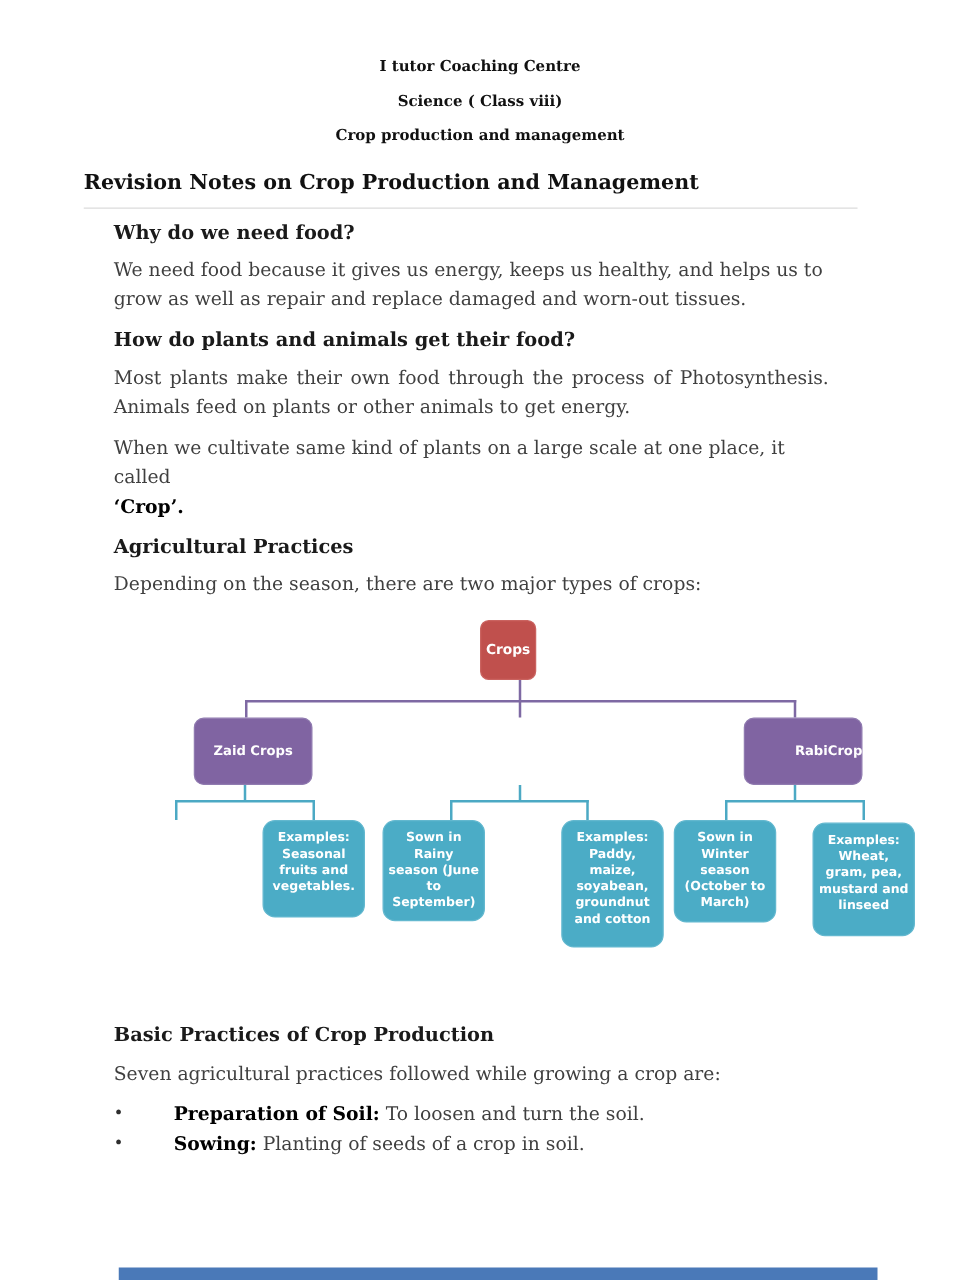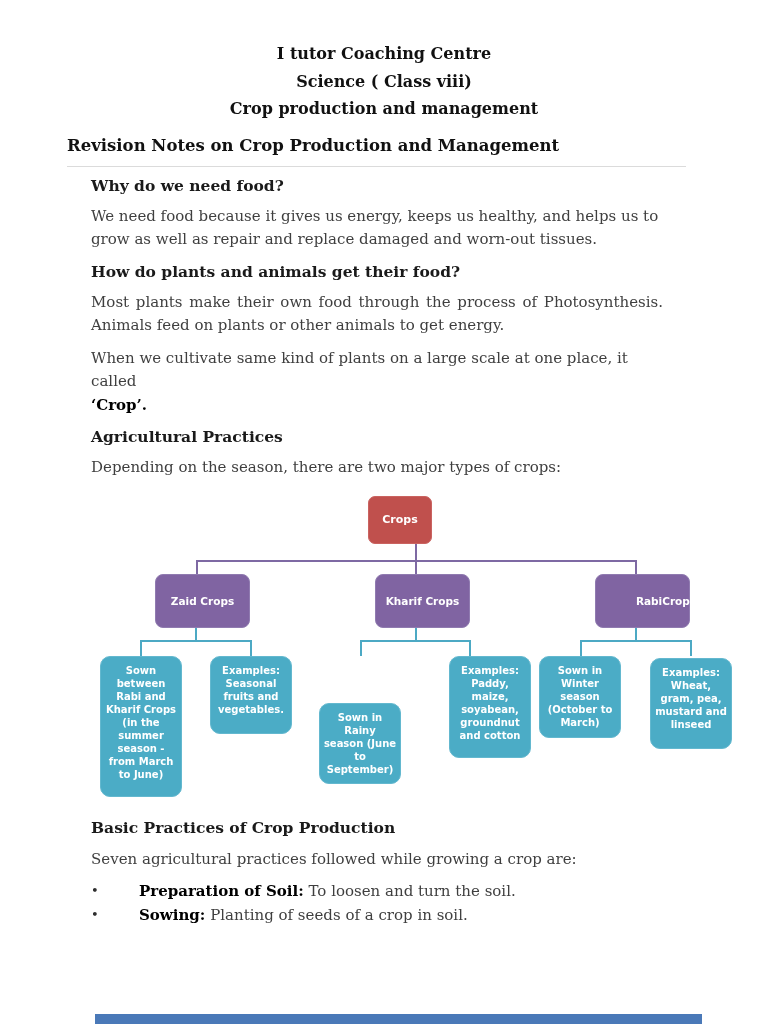--- a/index.html
+++ b/index.html
@@ -9,21 +9,21 @@
     background:#ffffff;
     overflow:hidden;
     font-family:"DejaVu Serif","Liberation Serif",serif;
     color:#3f3f3f;
   }
   
   .title-block{
     padding-top:40px;
     text-align:center;
     font-weight:700;
-    font-size:16px;
+    font-size:12px;
     line-height:27.5px;
     color:#111111;
   }
   .section-title{
     margin:12px 0 0 67px;
     font-weight:700;
     font-size:16.5px;
     line-height:21px;
     color:#111111;
   }
@@ -61,21 +61,21 @@
     position:absolute;
     box-sizing:border-box;
     color:#ffffff;
     font-weight:700;
     text-align:center;
     display:flex;
     align-items:center;
     justify-content:center;
   }
   .node-root{
-    left:368px;top:0;width:64px;height:48px;
+    left:384px;top:0;width:45px;height:48px;
     background:#c0504d;border:1px solid #ca6360;border-radius:7px;
     font-size:11px;
   }
   .node-branch{
     top:78px;width:95px;height:54px;
     background:#8064a2;border:1px solid #907bb0;border-radius:8px;
     font-size:10.5px;white-space:nowrap;
   }
   .node-leaf{
     top:160px;width:82px;
@@ -137,41 +137,39 @@
 
     <div class="node node-root">Crops</div>
 
     <div class="seg p" style="left:415px;top:48px;width:2px;height:16px;"></div>
     <div class="seg p" style="left:196px;top:64px;width:441px;height:2px;"></div>
     <div class="seg p" style="left:196px;top:64px;width:2px;height:14px;"></div>
     <div class="seg p" style="left:415px;top:64px;width:2px;height:14px;"></div>
     <div class="seg p" style="left:635px;top:64px;width:2px;height:14px;"></div>
 
     <div class="node node-branch" style="left:155px;">Zaid Crops</div>
-    <div class="node node-branch" style="left:375px;">Kharif Crops</div>
     <div class="node node-branch" style="left:595px;padding-left:47px;">RabiCrops</div>
 
     <div class="seg t" style="left:195px;top:132px;width:2px;height:13px;"></div>
     <div class="seg t" style="left:140px;top:144px;width:112px;height:2px;"></div>
     <div class="seg t" style="left:140px;top:144px;width:2px;height:16px;"></div>
     <div class="seg t" style="left:250px;top:144px;width:2px;height:16px;"></div>
 
     <div class="seg t" style="left:415px;top:132px;width:2px;height:13px;"></div>
     <div class="seg t" style="left:360px;top:144px;width:111px;height:2px;"></div>
     <div class="seg t" style="left:360px;top:144px;width:2px;height:16px;"></div>
     <div class="seg t" style="left:469px;top:144px;width:2px;height:16px;"></div>
 
     <div class="seg t" style="left:635px;top:132px;width:2px;height:13px;"></div>
     <div class="seg t" style="left:580px;top:144px;width:111px;height:2px;"></div>
     <div class="seg t" style="left:580px;top:144px;width:2px;height:16px;"></div>
     <div class="seg t" style="left:690px;top:144px;width:2px;height:16px;"></div>
 
-    <div class="node node-leaf" style="left:100px;min-height:141px;">Sown between Rabi and Kharif Crops (in the summer season - from March to June)</div>
     <div class="node node-leaf" style="left:210px;min-height:78px;">Examples: Seasonal fruits and vegetables.</div>
-    <div class="node node-leaf" style="left:319px;min-height:73px;margin-top:47px;">Sown in Rainy season (June to September)</div>
+    <div class="node node-leaf" style="left:306px;min-height:73px;">Sown in Rainy season (June to September)</div>
     <div class="node node-leaf" style="left:449px;min-height:102px;">Examples: Paddy, maize, soyabean, groundnut and cotton</div>
     <div class="node node-leaf" style="left:539px;min-height:82px;">Sown in Winter season (October to March)</div>
     <div class="node node-leaf" style="left:650px;top:162px;min-height:91px;">Examples: Wheat, gram, pea, mustard and linseed</div>
   </div>
 
   <div class="practices">
     <h3>Basic Practices of Crop Production</h3>
     <p>Seven agricultural practices followed while growing a crop are:</p>
     <ul class="bullets">
       <li>

